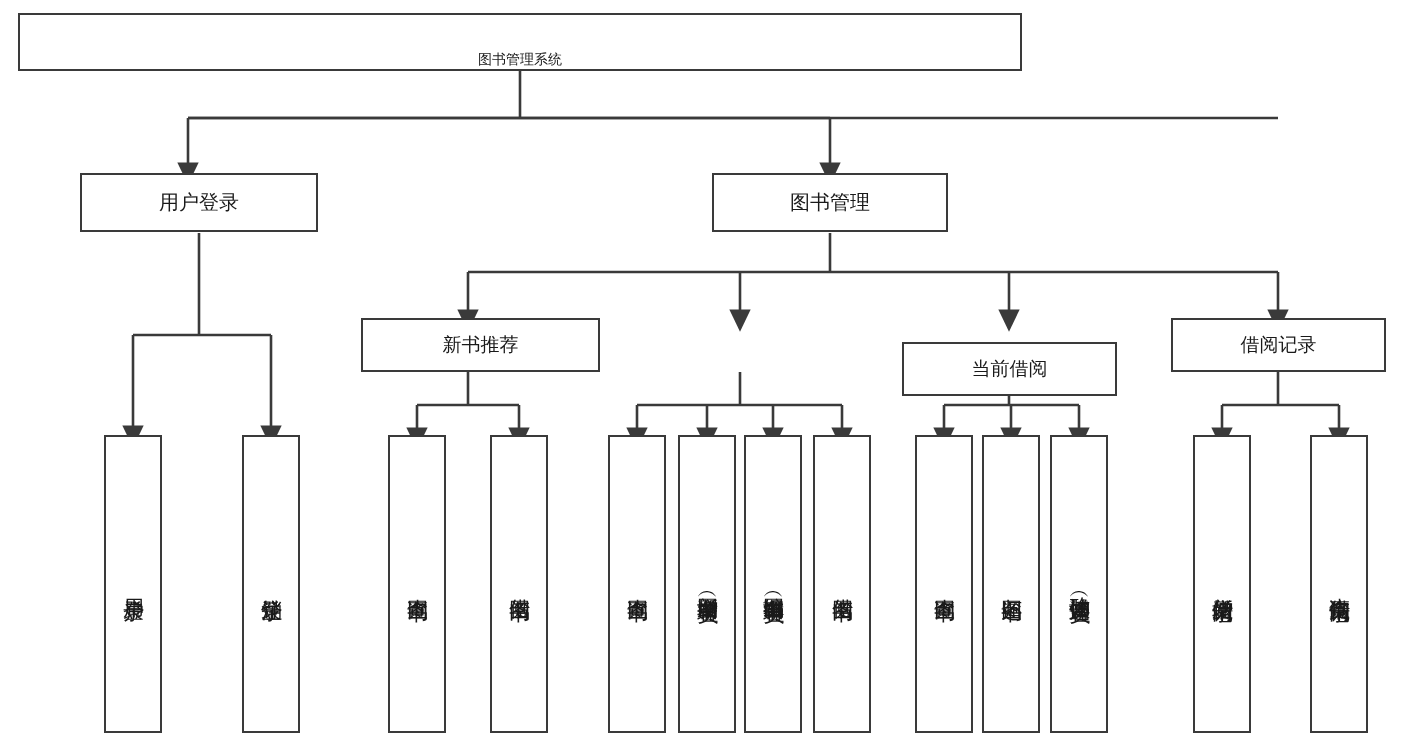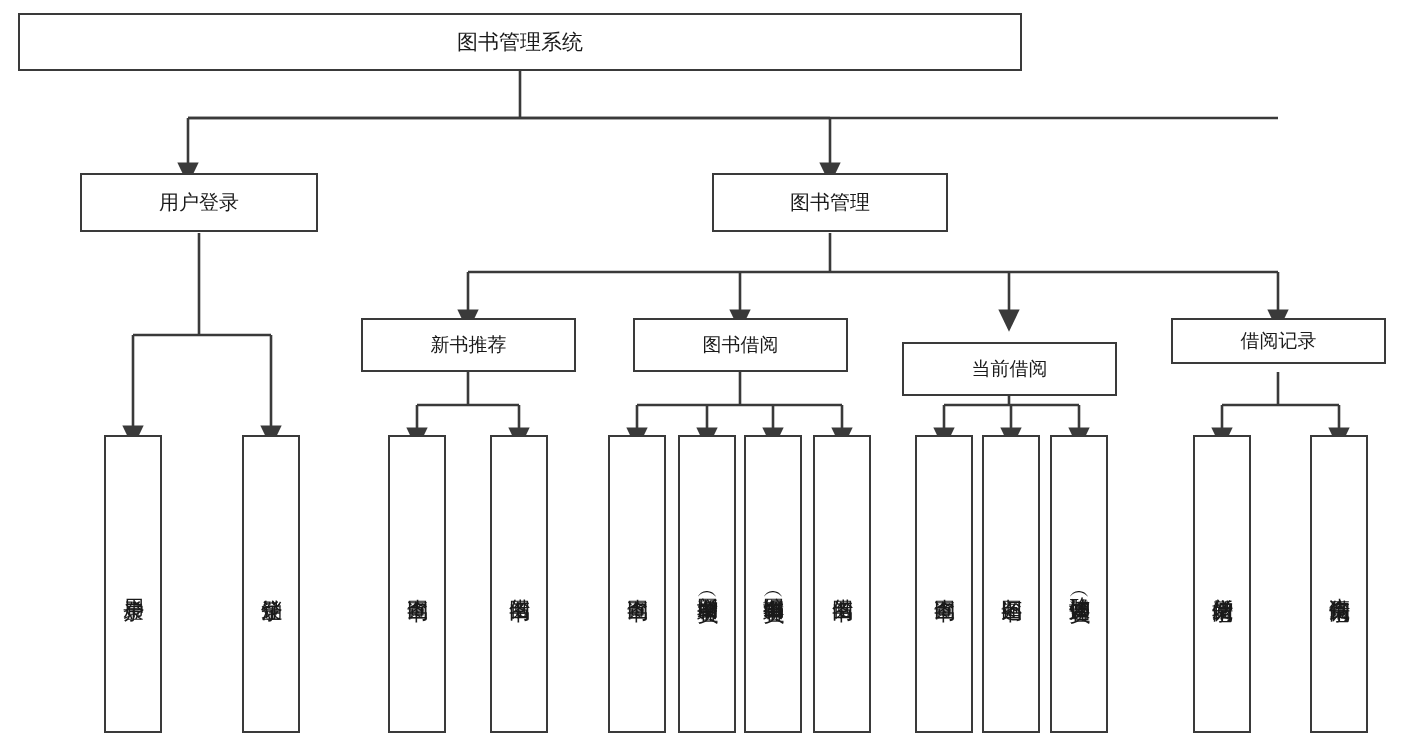--- a/index.html
+++ b/index.html
@@ -21,21 +21,22 @@
     position: absolute;
     box-sizing: border-box;
     border: 2px solid #3a3a3a;
     background: #ffffff;
     display: flex;
     align-items: center;
     justify-content: center;
     color: #1a1a1a;
   }
   .box.level0 {
-    font-size: 21px;
+    font-size: 14px;
+    align-items: flex-end;
   }
   .box.level1 {
     font-size: 20px;
   }
   .box.level2 {
     font-size: 19px;
   }
   .leaf {
     position: absolute;
     box-sizing: border-box;
@@ -134,30 +135,27 @@
     <span>图书管理系统</span>
   </div>
 
   <div class="box level1" style="left:80px; top:173px; width:238px; height:59px;">
     <span>用户登录</span>
   </div>
   <div class="box level1" style="left:712px; top:173px; width:236px; height:59px;">
     <span>图书管理</span>
   </div>
 
-  <div class="box level2" style="left:361px; top:318px; width:215px; height:54px;">
+  <div class="box level2" style="left:361px; top:318px; width:239px; height:54px;">
     <span>新书推荐</span>
-  </div>
-  <div class="box level2" style="left:633px; top:318px; width:215px; height:54px;">
-    <span>图书借阅</span>
   </div>
   <div class="box level2" style="left:902px; top:318px; width:215px; height:54px;margin-top:24px;">
     <span>当前借阅</span>
   </div>
-  <div class="box level2" style="left:1171px; top:318px; width:215px; height:46px;">
+  <div class="box level2" style="left:1171px; top:318px; width:215px; height:54px;">
     <span>借阅记录</span>
   </div>
 
   <div class="leaf" style="left:104px; top:435px; width:58px; height:298px;">
     <span class="vtext">用户登录</span>
   </div>
   <div class="leaf" style="left:242px; top:435px; width:58px; height:298px;">
     <span class="vtext">注销登录</span>
   </div>
 

